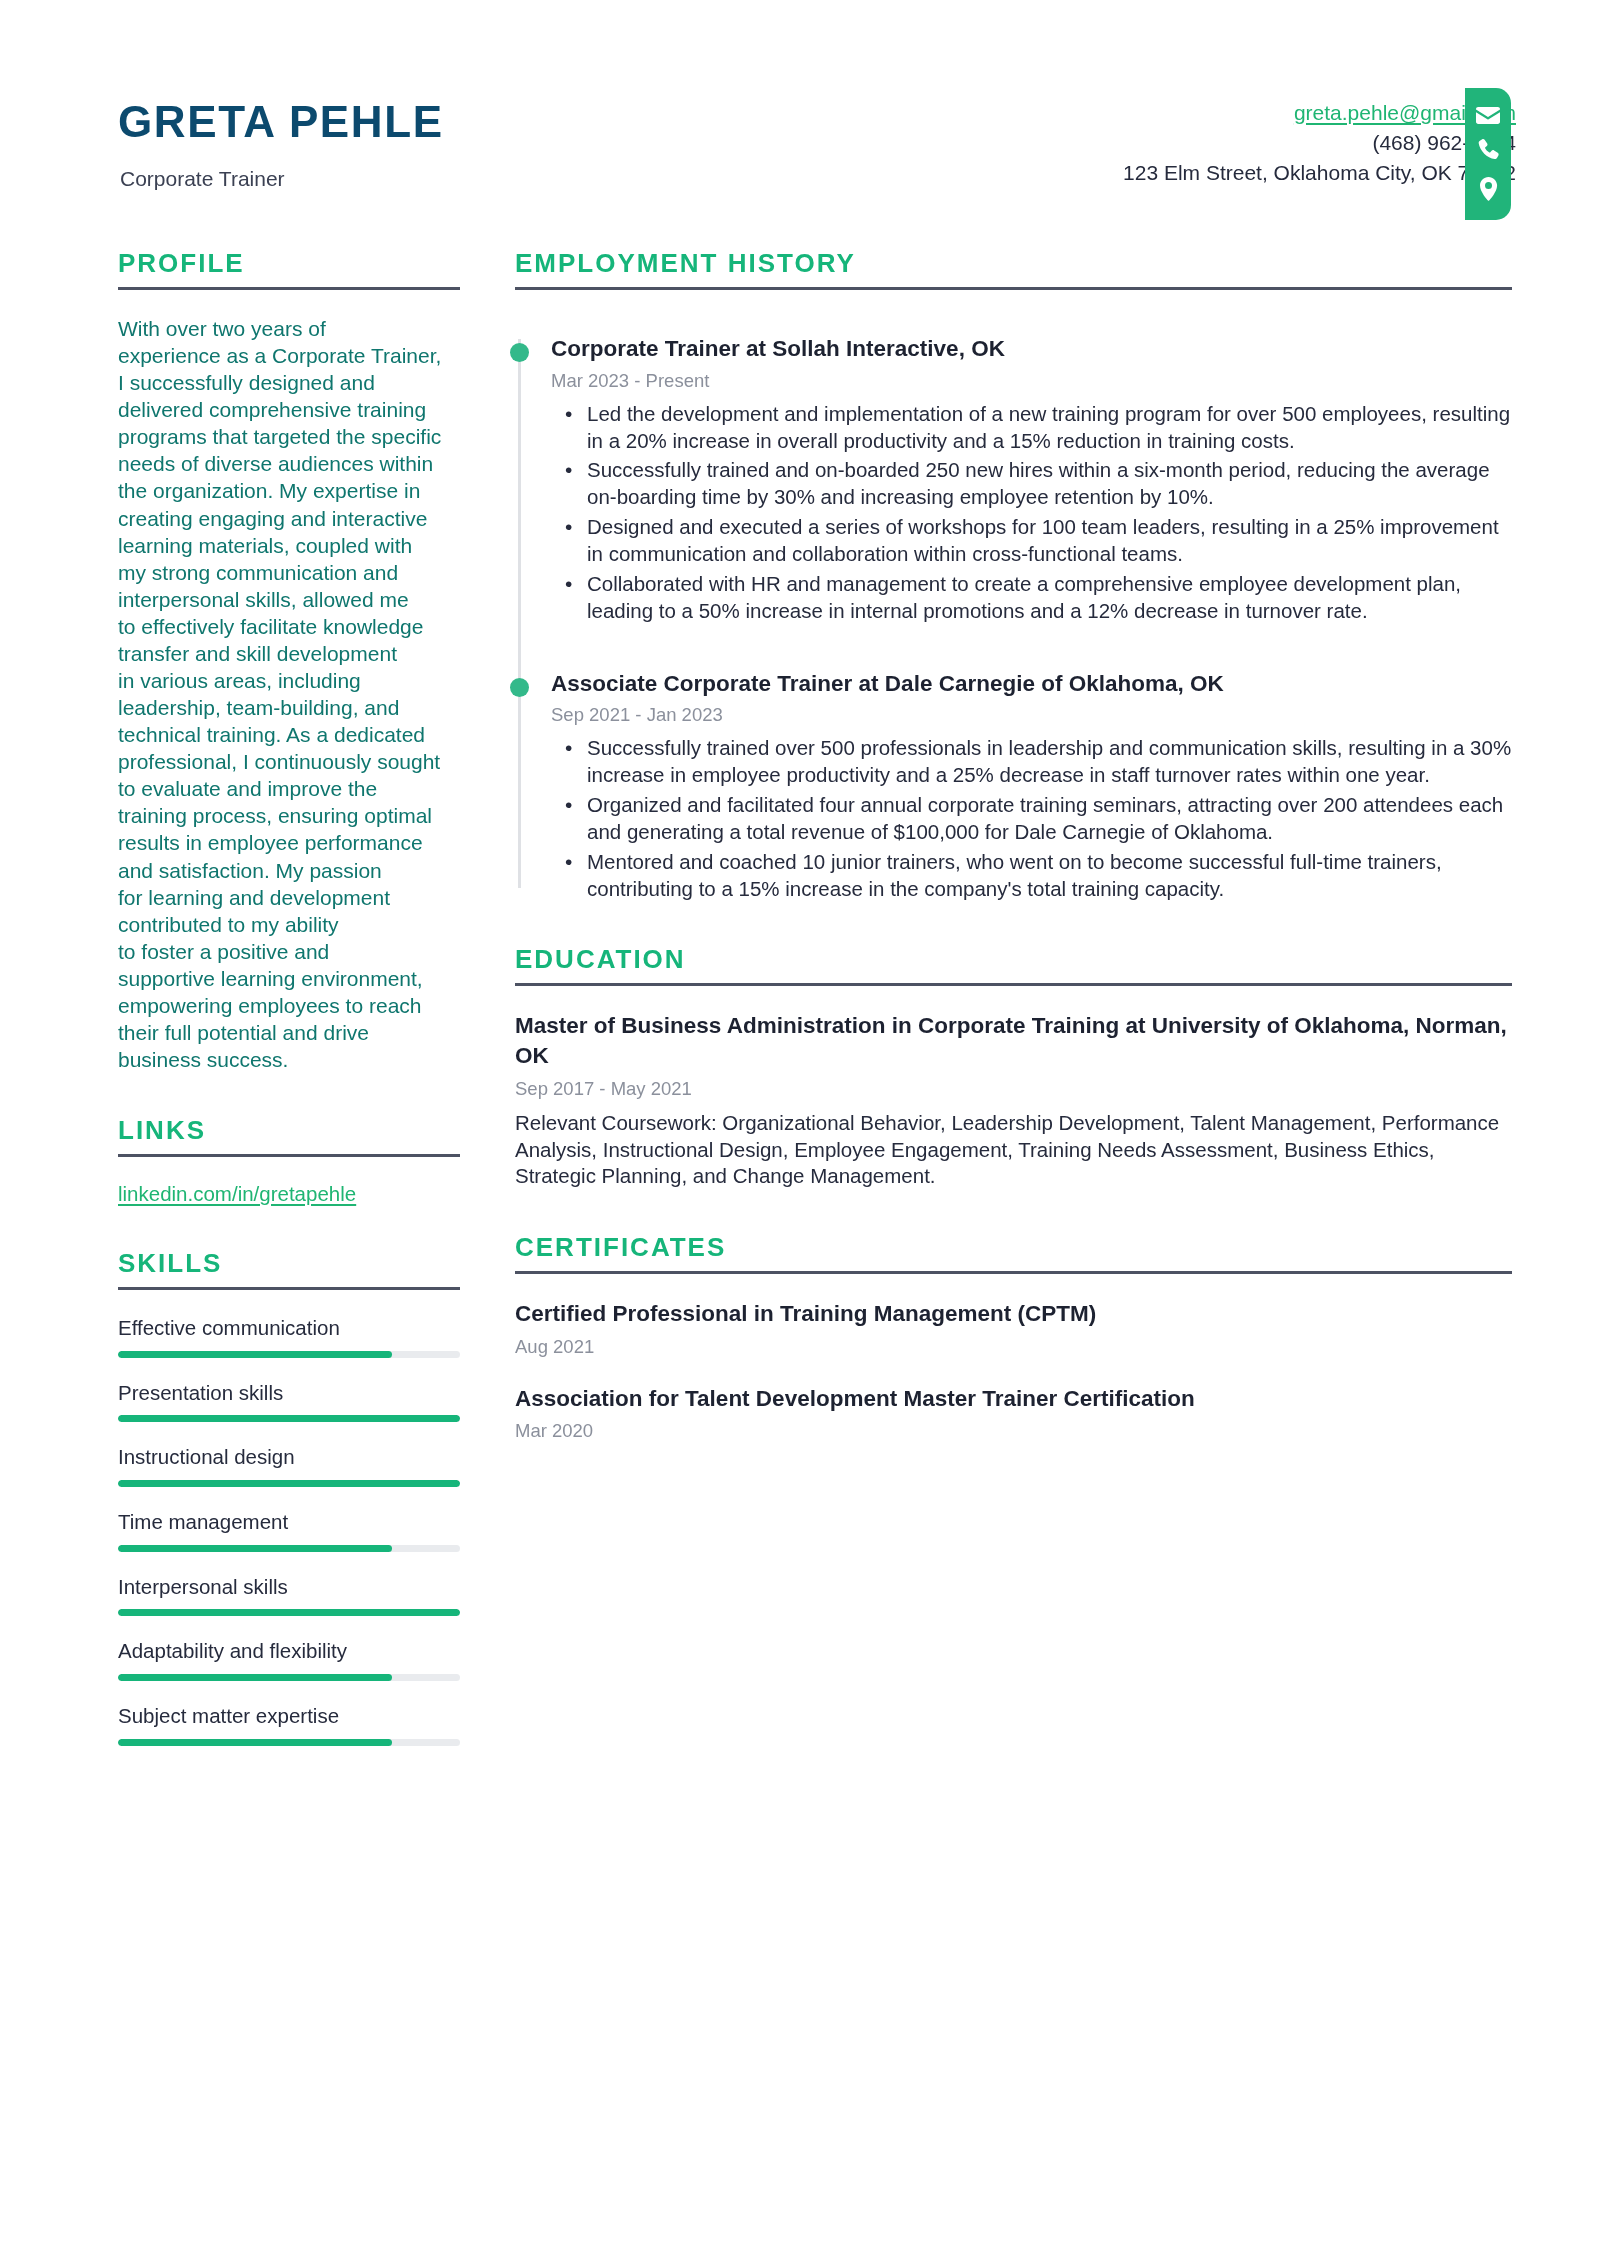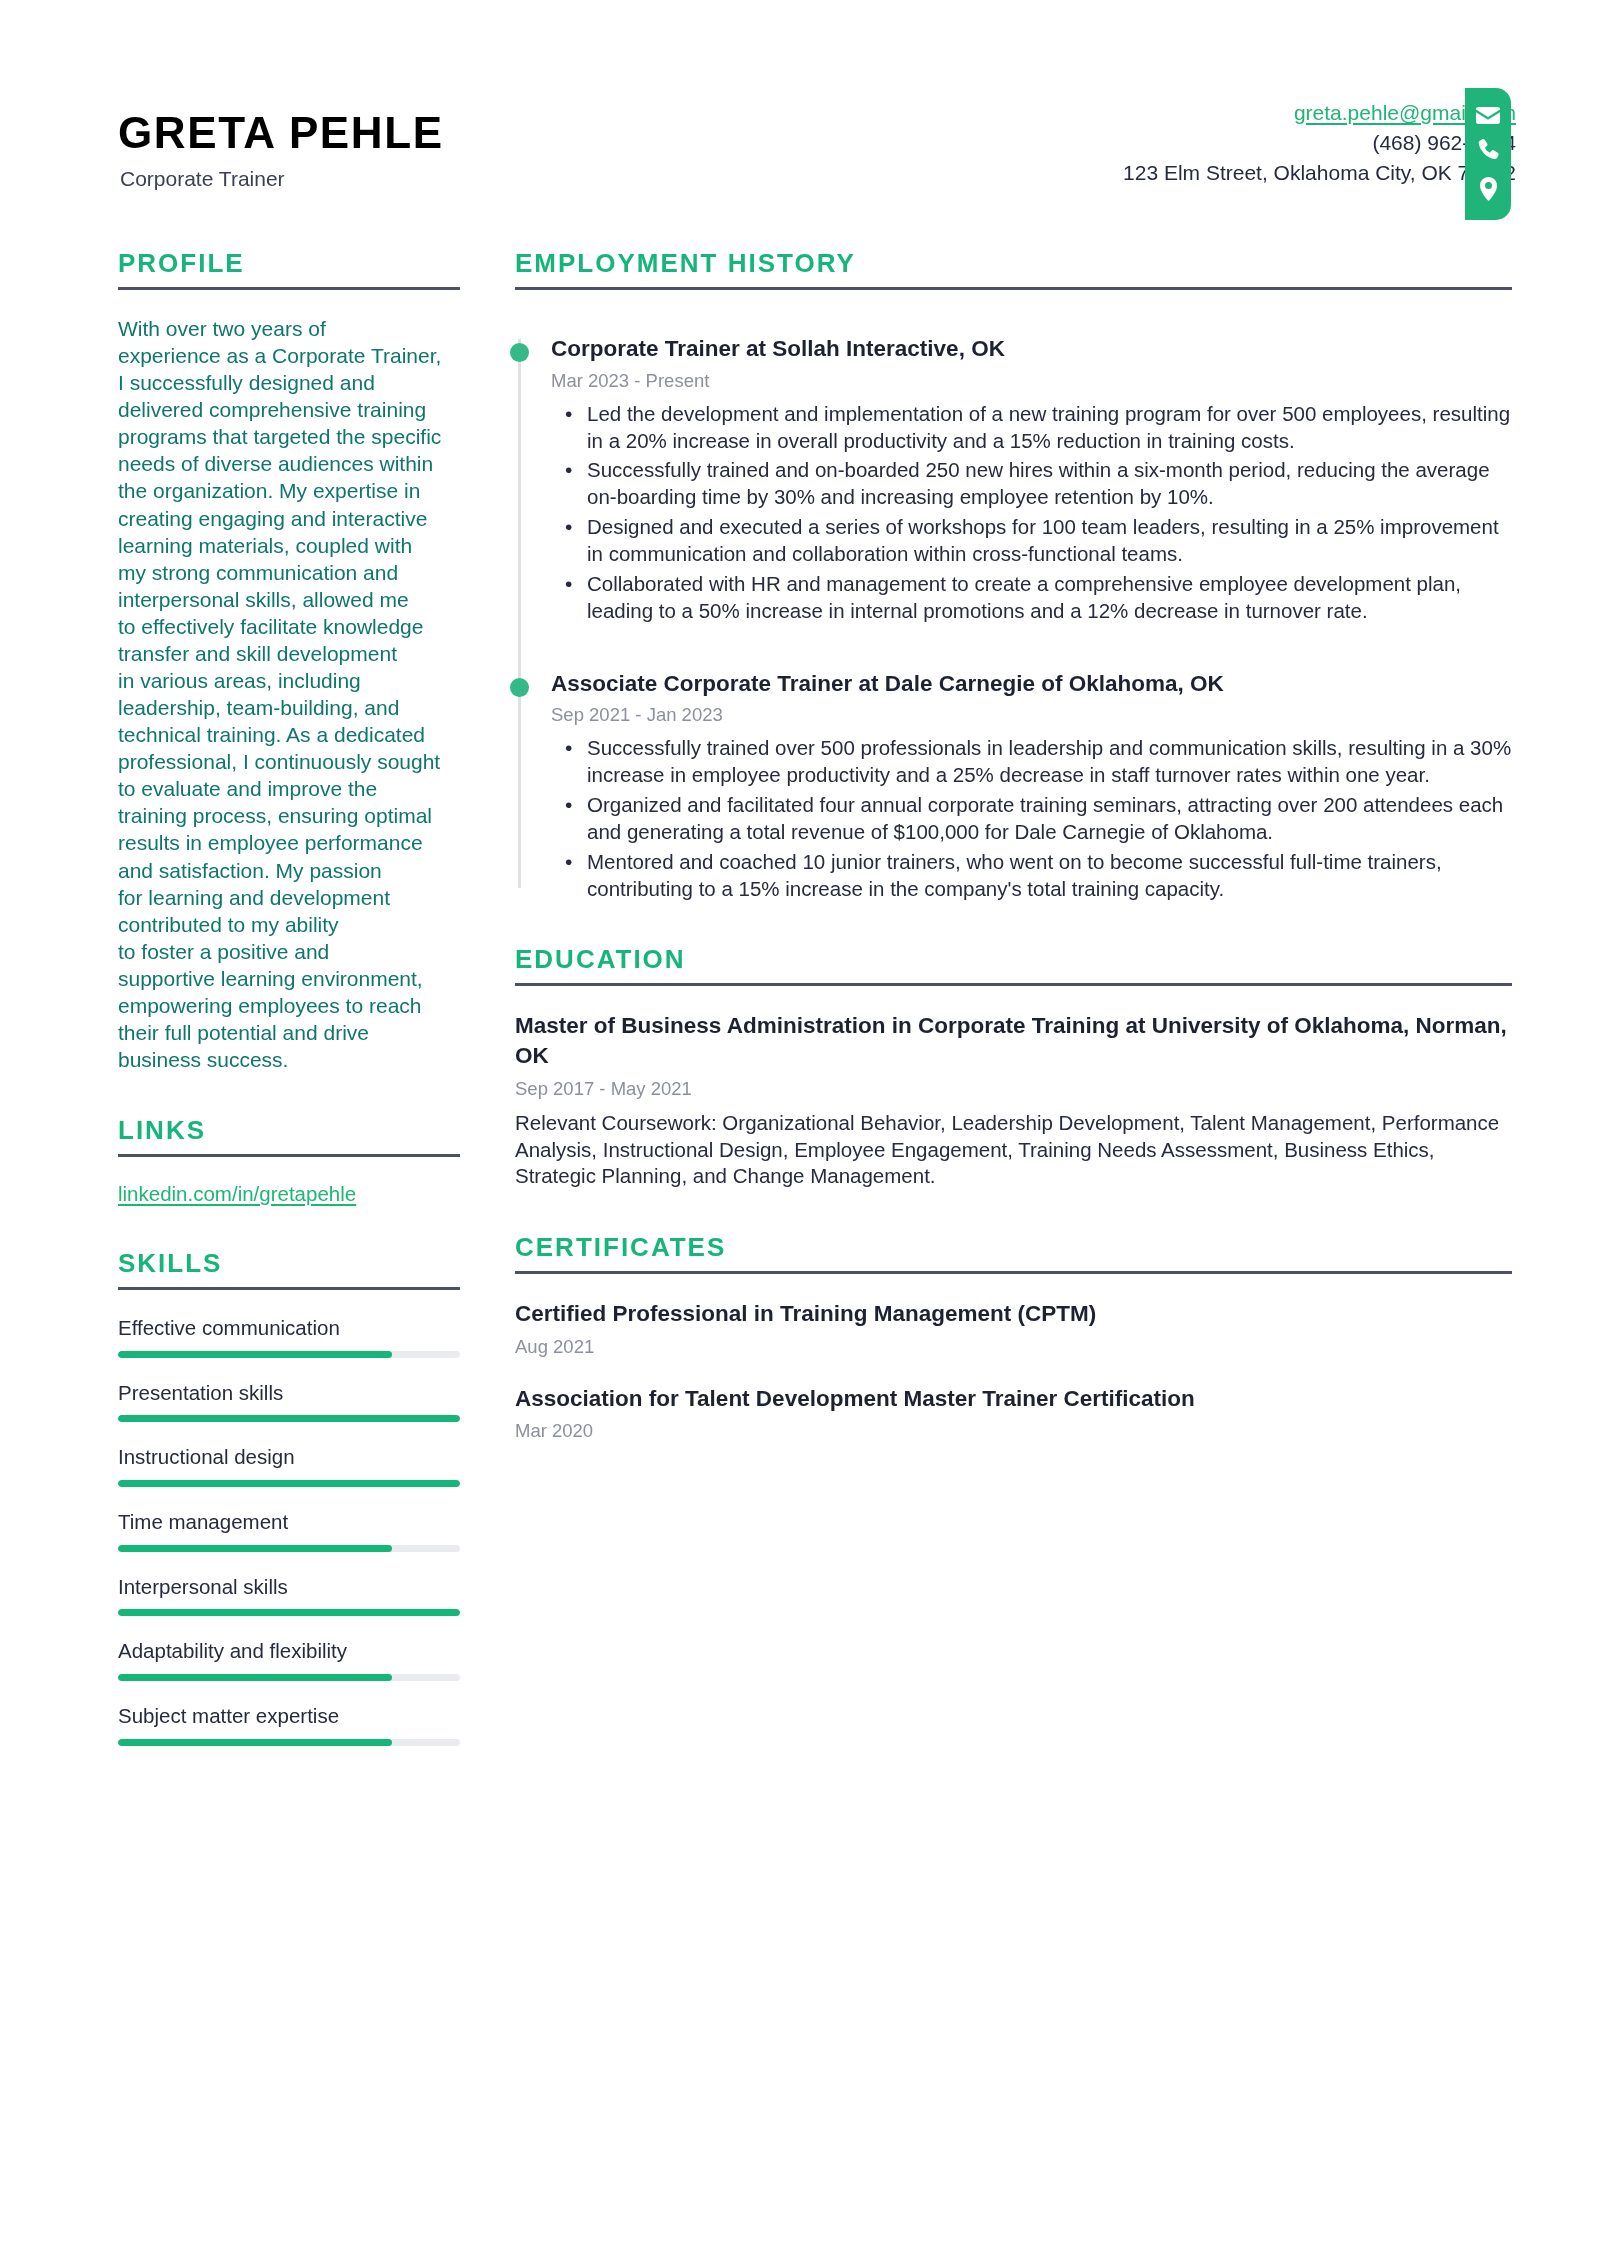--- a/index.html
+++ b/index.html
@@ -8,23 +8,23 @@
     width:1600px; height:2261px;
     font-family:"Liberation Sans", sans-serif;
     color:#262b3d;
     position:relative;
     overflow:hidden;
   }
 
   
   .header { position:relative; padding:72px 0 0 0; height:250px; }
   .name {
-    position:absolute; left:118px; top:111px;
+    position:absolute; left:118px; top:100px;
     font-size:44px; font-weight:700; letter-spacing:1.6px;
-    color:#000000; line-height:1;
+    color:#0c4a6e; line-height:1;
   }
   .role {
     position:absolute; left:120px; top:168px;
     font-size:21px; font-weight:400; color:#3b4153; line-height:1;
   }
 
   .contact-block {
     position:absolute; right:84px; top:98px;
     text-align:right;
   }

